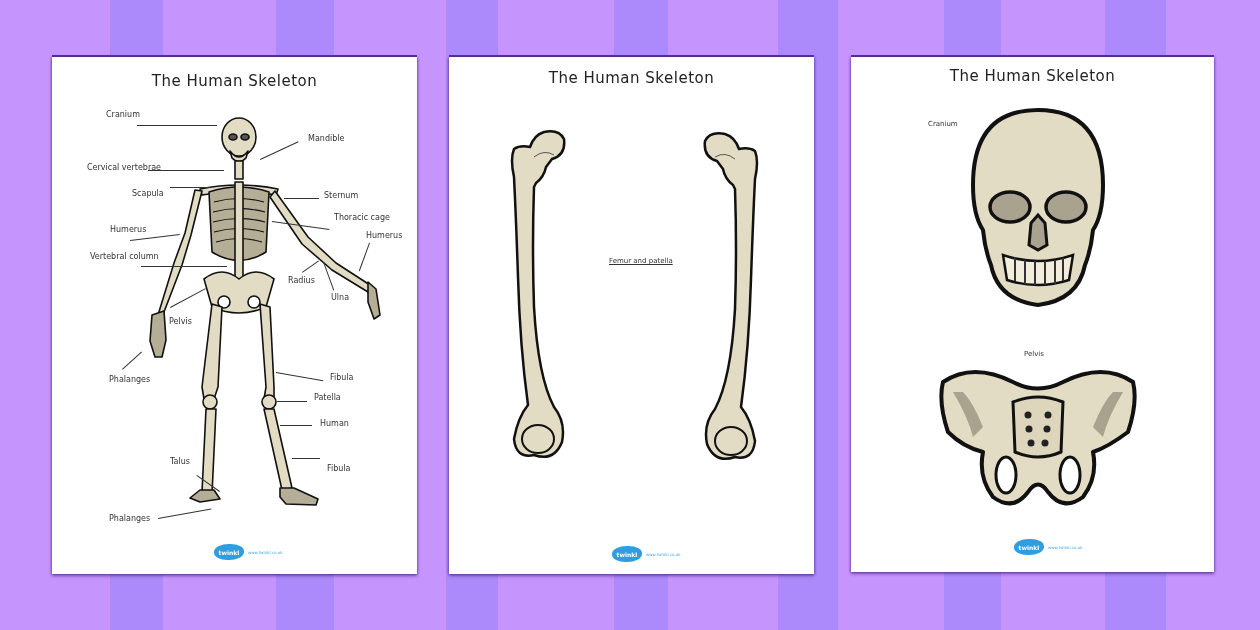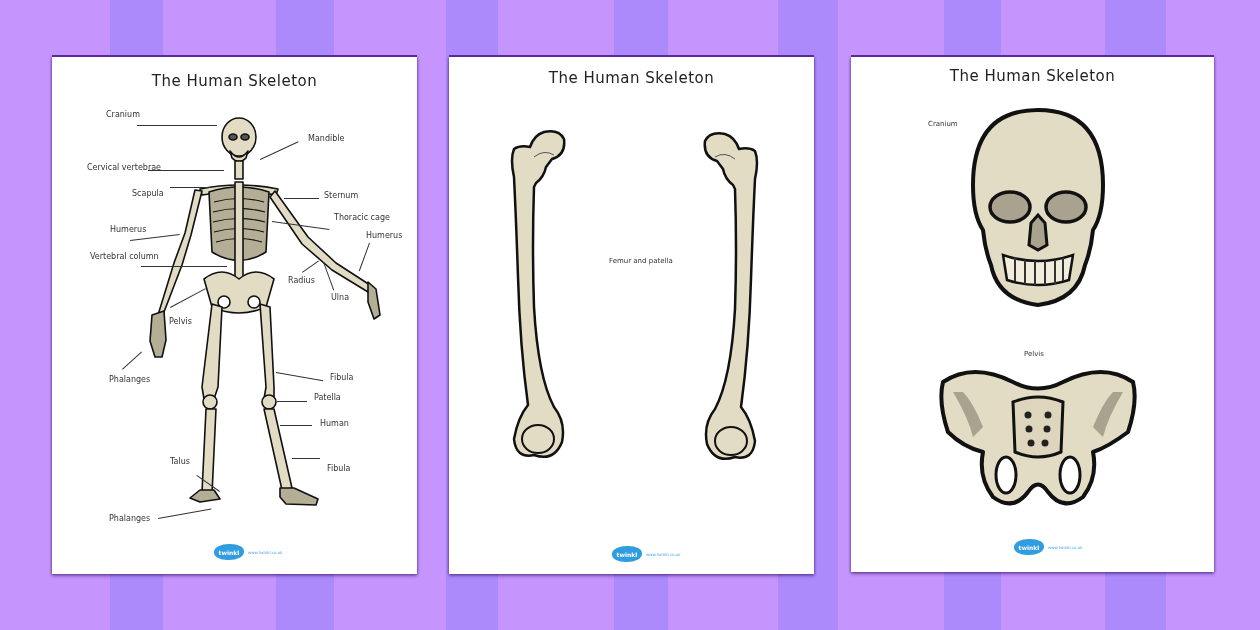--- a/index.html
+++ b/index.html
@@ -142,21 +142,21 @@
     <path d="M40 5 Q55 2 60 12 Q62 28 48 32 L42 40 Q40 50 32 56 L30 60 Q28 120 30 180 Q34 250 50 280 Q62 295 58 315 Q50 335 30 328 Q12 332 10 312 Q14 290 24 278 Q16 220 14 150 Q12 90 10 50 Q6 32 10 22 Q16 18 26 20 Q30 8 40 5Z" fill="#e3dcc4" stroke="#111" stroke-width="2.5" stroke-linejoin="round"></path>
     <path d="M30 30 Q40 22 50 28" fill="none" stroke="#555" stroke-width="1"></path>
     <ellipse cx="34" cy="312" rx="16" ry="14" fill="#e3dcc4" stroke="#111" stroke-width="2"></ellipse>
   </svg>
   <svg width="80" height="340" viewBox="0 0 80 340" style="left:236px;top:72px;transform:scaleX(-1);">
     <path d="M40 5 Q55 2 60 12 Q62 28 48 32 L42 40 Q40 50 32 56 L30 60 Q28 120 30 180 Q34 250 50 280 Q62 295 58 315 Q50 335 30 328 Q12 332 10 312 Q14 290 24 278 Q16 220 14 150 Q12 90 10 50 Q6 32 10 22 Q16 18 26 20 Q30 8 40 5Z" fill="#e3dcc4" stroke="#111" stroke-width="2.5" stroke-linejoin="round"></path>
     <path d="M30 30 Q40 22 50 28" fill="none" stroke="#555" stroke-width="1"></path>
     <ellipse cx="34" cy="312" rx="16" ry="14" fill="#e3dcc4" stroke="#111" stroke-width="2"></ellipse>
   </svg>
 
-  <span class="lbl" style="left:160px;top:200px;font-size:7px;">Femur and patella</span>
+  <span class="lbl" style="left:160px;top:200px;font-size:7px;text-decoration:underline;">Femur and patella</span>
 
   <div class="logo" style="left:163px;top:489px;">
     <span class="blob">twinkl</span>
     <span class="url">www.twinkl.co.uk</span>
   </div>
 </div>
 
 <div class="page" style="left:851px;top:57px;width:363px;height:515px;">
   <div class="title" style="top:10px;">The Human Skeleton</div>
 

